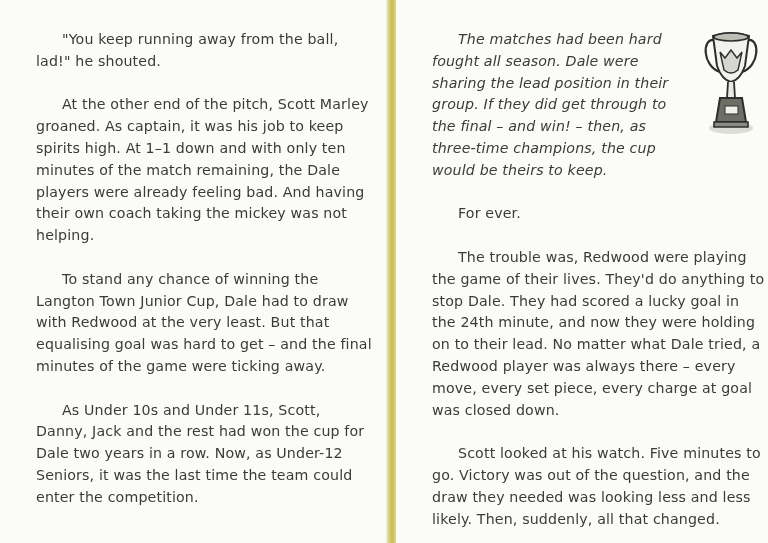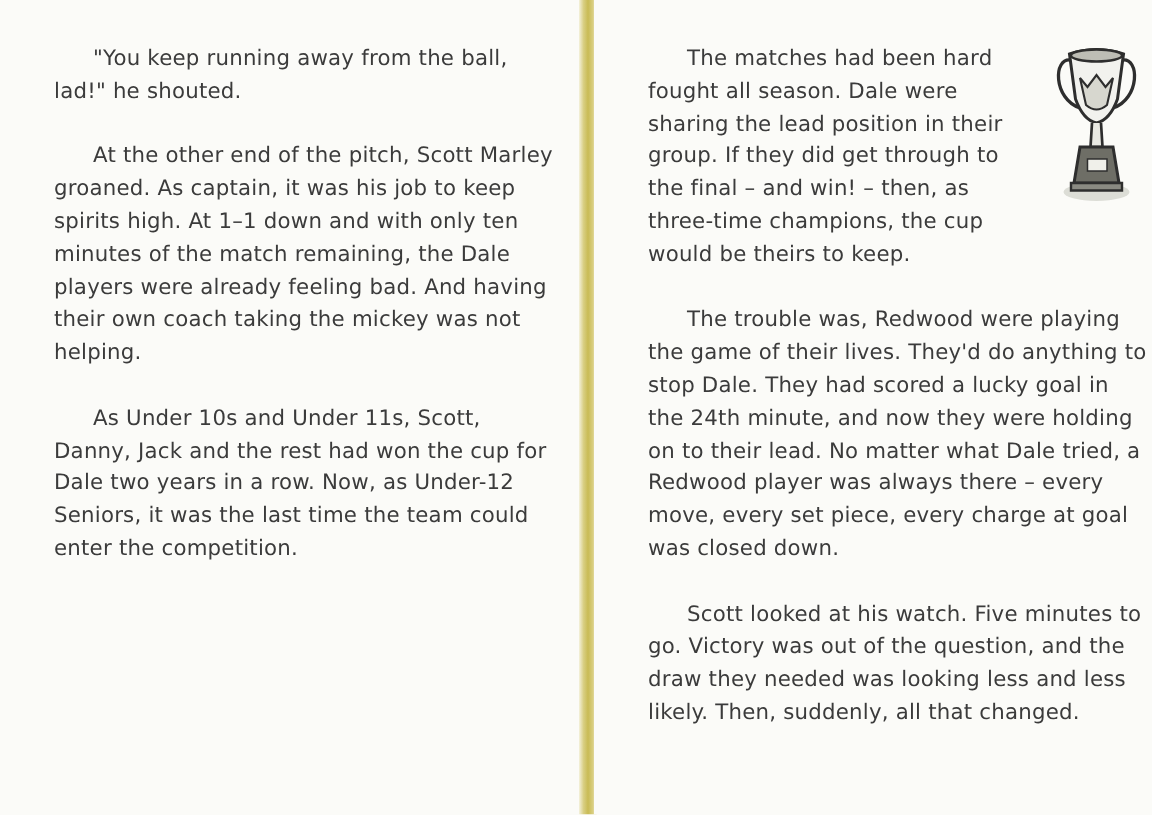--- a/index.html
+++ b/index.html
@@ -24,38 +24,40 @@
       font-size: 14.2px;
       line-height: 21.8px;
       letter-spacing: 0.15px;
     }
     .text p { margin: 0 0 21.8px 0; text-indent: 26px; }
     .left-text { left: 36px; top: 29px; width: 340px; }
     .right-text { left: 36px; top: 29px; width: 335px; }
     .cup {
       position: absolute; right: 6px; top: 26px; width: 62px; height: 110px;
     }
-    .narrow { width: 255px; }
+    .narrow { width: 255px; font-style: italic; }
   </style>
 </head>
 <body>
 
 <div class="page page-left">
   <div class="text left-text">
     <p>"You keep running away from the ball, lad!" he shouted.</p>
     <p>At the other end of the pitch, Scott Marley groaned.  As captain, it was his job to keep spirits high.  At 1–1 down and with only ten minutes of the match remaining, the Dale players were already feeling bad.  And having their own coach taking the mickey was not helping.</p>
+    <p>To stand any chance of winning the Langton Town Junior Cup, Dale had to draw with Redwood at the very least.  But that equalising goal was hard to get – and the final minutes of the game were ticking away.</p>
     <p>As Under 10s and Under 11s, Scott, Danny, Jack and the rest had won the cup for Dale two years in a row.  Now, as Under-12 Seniors, it was the last time the team could enter the competition.</p>
   </div>
 </div>
 
 <div class="spine"></div>
 
 <div class="page page-right">
   <div class="text right-text">
     <p class="narrow">The matches had been hard fought all season.  Dale were sharing the lead position in their group.  If they did get through to the final – and win! – then, as three-time champions, the cup would be theirs to keep.</p>
+    <p>For ever.</p>
     <p>The trouble was, Redwood were playing the game of their lives.  They'd do anything to stop Dale.  They had scored a lucky goal in the 24th minute, and now they were holding on to their lead.  No matter what Dale tried, a Redwood player was always there – every move, every set piece, every charge at goal was closed down.</p>
     <p>Scott looked at his watch.  Five minutes to go.  Victory was out of the question, and the draw they needed was looking less and less likely.  Then, suddenly, all that changed.</p>
   </div>
   <svg class="cup" viewBox="0 0 62 110">
     <ellipse cx="31" cy="102" rx="22" ry="6" fill="#cfd0c8" opacity="0.7"></ellipse>
     <path d="M14 14 C2 12 2 40 20 46" fill="none" stroke="#2e2e2e" stroke-width="2.2"></path>
     <path d="M48 14 C60 12 60 40 42 46" fill="none" stroke="#2e2e2e" stroke-width="2.2"></path>
     <path d="M13 10 Q31 4 49 10 L45 40 Q40 54 31 56 Q22 54 17 40 Z" fill="#f2f2ee" stroke="#2e2e2e" stroke-width="2"></path>
     <ellipse cx="31" cy="11" rx="17" ry="4" fill="#bdbdb5" stroke="#2e2e2e" stroke-width="1.6"></ellipse>
     <path d="M20 26 L25 32 L31 24 L37 32 L42 26 L38 44 Q31 50 24 44 Z" fill="#d7d7cf" stroke="#2e2e2e" stroke-width="1.4"></path>

